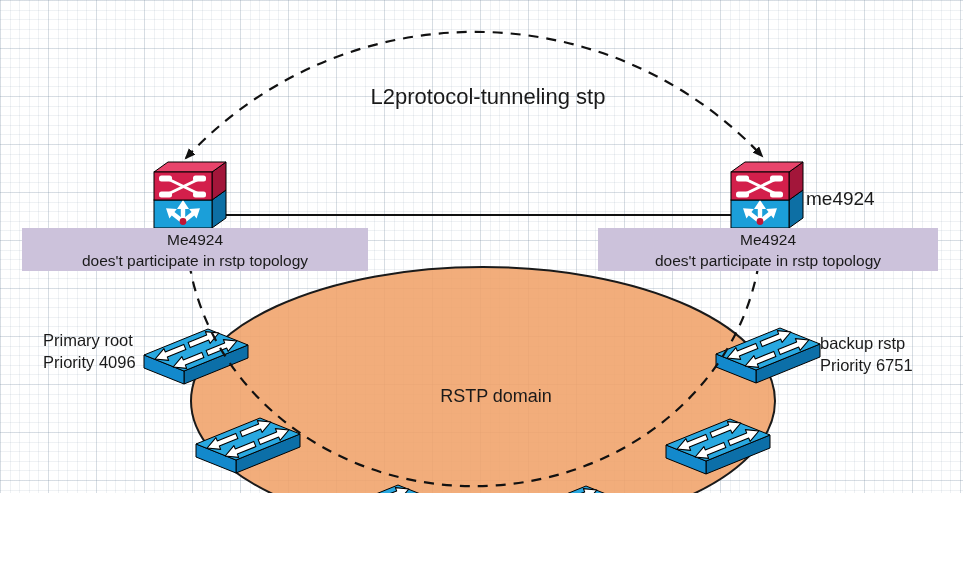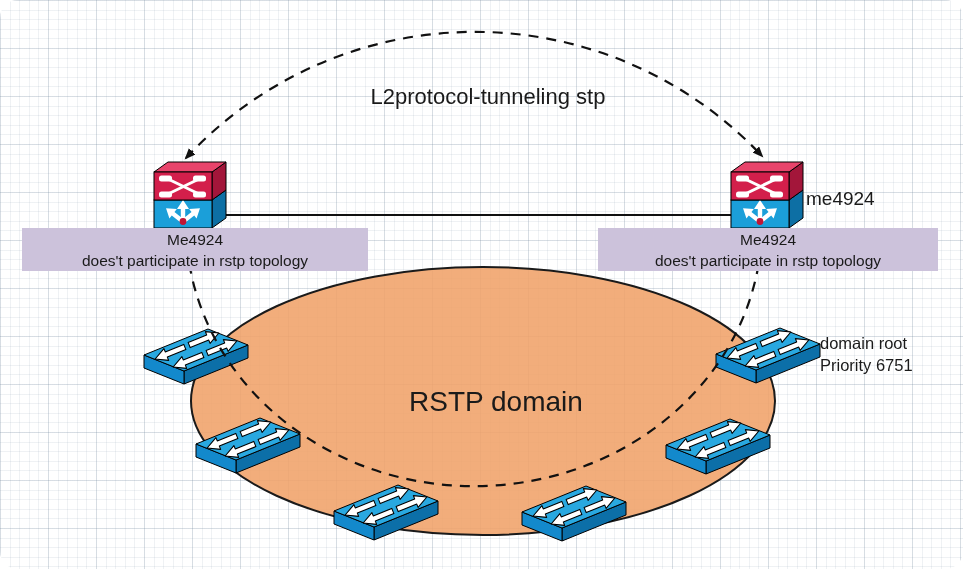--- a/index.html
+++ b/index.html
@@ -1,41 +1,40 @@
 <!DOCTYPE html>
 <html><head>
 <meta charset="utf-8">
 <style>
   html,body { margin:0; padding:0; }
   .stage {
-    position:relative; width:963px; height:569px; overflow:hidden;
+    position:relative; width:963px; height:493px; overflow:hidden;
     font-family:"Liberation Sans", sans-serif; color:#1a1a1a;
     background-color:#ffffff;
     background-image:
       repeating-linear-gradient(to right,  rgba(120,140,160,0.20) 0, rgba(120,140,160,0.20) 1px, transparent 1px, transparent 48px),
       repeating-linear-gradient(to bottom, rgba(120,140,160,0.20) 0, rgba(120,140,160,0.20) 1px, transparent 1px, transparent 48px),
       repeating-linear-gradient(to right,  rgba(130,150,170,0.13) 0, rgba(130,150,170,0.13) 1px, transparent 1px, transparent 9.6px),
       repeating-linear-gradient(to bottom, rgba(130,150,170,0.13) 0, rgba(130,150,170,0.13) 1px, transparent 1px, transparent 9.6px);
-    border-radius: 18px;
   }
   svg.layer { position:absolute; left:0; top:0; }
   .txt { position:absolute; white-space:nowrap; }
   .title-label { left:288px; top:84px; width:400px; text-align:center; font-size:22px; }
   .note-box {
     position:absolute; top:228px; height:43px; background:#CCC2DB;
     text-align:center; font-size:15.5px; line-height:21px; padding-top:1px;
     box-sizing:border-box;
   }
   .note-box.left  { left:22px;  width:346px; }
   .note-box.right { left:598px; width:340px; }
   .device-label { left:806px; top:188px; font-size:19px; }
   .root-label { font-size:16.5px; line-height:21.5px; }
   .root-label.primary { left:43px;  top:330px; }
   .root-label.backup  { left:820px; top:333px; }
-  .domain-label { left:396px; top:386px; width:200px; text-align:center; font-size:28px; }
+  .domain-label { left:396px; top:386px; width:200px; text-align:center; font-size:18px; }
 </style>
 </head>
 <body>
 
 <div class="stage">
 
   <svg class="layer" width="963" height="569" viewBox="0 0 963 569">
     <defs>
       <marker id="arrw" markerWidth="12" markerHeight="10" refX="9" refY="4.5" orient="auto-start-reverse" markerUnits="userSpaceOnUse">
         <path d="M0,0 L11,4.5 L0,9 Z" fill="#111"></path>
@@ -104,21 +103,25 @@
     <div>does't participate in rstp topology</div>
   </div>
 
   <div class="note-box right">
     <div>Me4924</div>
     <div>does't participate in rstp topology</div>
   </div>
 
   <div class="txt device-label">me4924</div>
 
+  <div class="txt root-label primary">
+    <div>Primary root</div>
+    <div>Priority 4096</div>
+  </div>
 
   <div class="txt root-label backup">
-    <div>domain root</div>
+    <div>backup rstp</div>
     <div>Priority 6751</div>
   </div>
 
   <div class="txt domain-label">RSTP domain</div>
 
 </div>
 
 </body></html>

